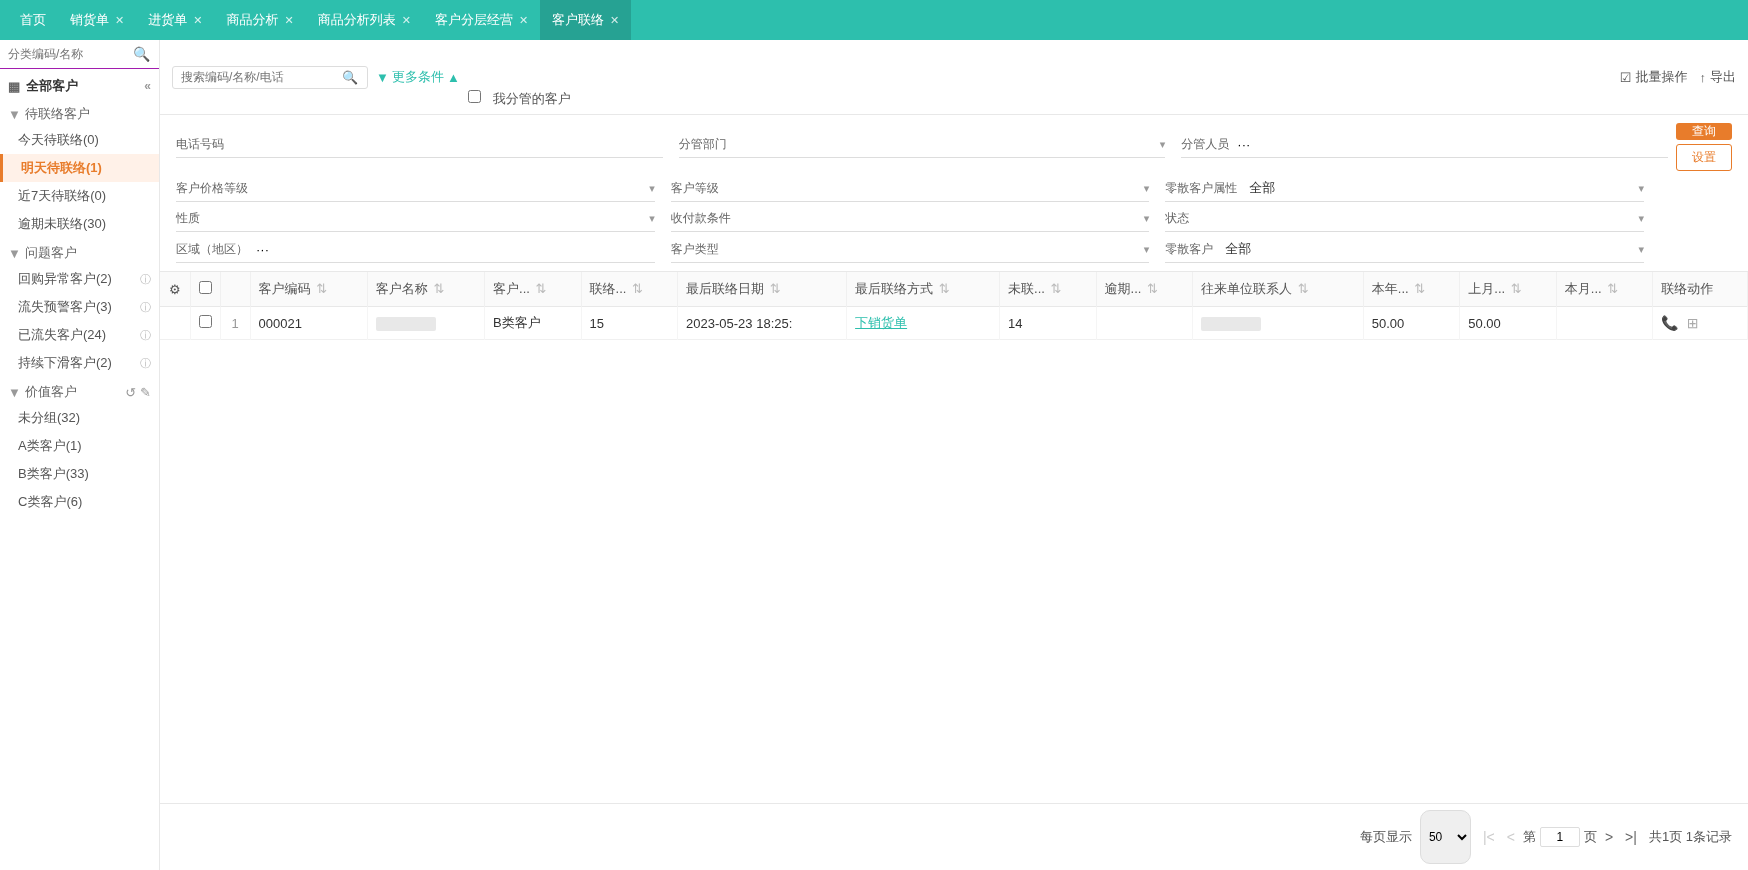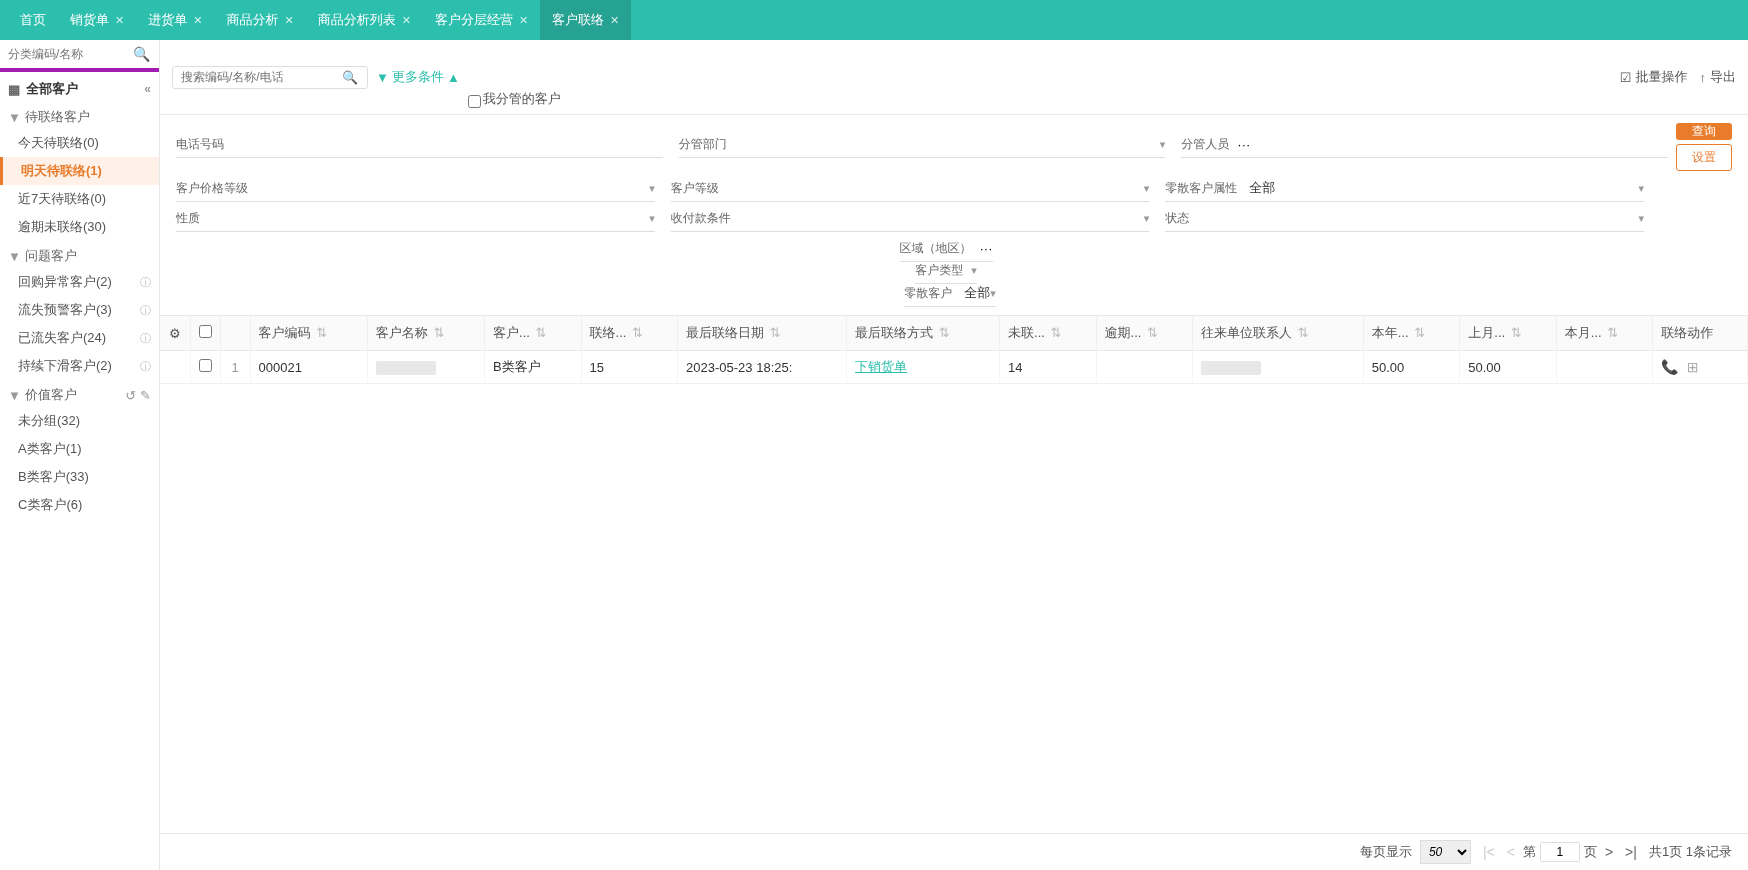--- a/index.html
+++ b/index.html
@@ -43,21 +43,21 @@
       width: 160px;
       background: white;
       border-right: 1px solid #e8e8e8;
       overflow-y: auto;
       flex-shrink: 0;
     }
     .sidebar-search {
       display: flex;
       align-items: center;
       padding: 6px 8px;
-      border-bottom: 4px solid #a21caf;
+      border-bottom: 1px solid #a21caf;
     }
     .sidebar-search input {
       border: none;
       outline: none;
       font-size: 12px;
       color: #999;
       width: 100%;
       background: transparent;
     }
     .sidebar-search .search-icon { color: #999; font-size: 14px; cursor: pointer; }
@@ -128,22 +128,22 @@
       display: flex;
       align-items: center;
       color: #2dbfad;
       cursor: pointer;
       font-size: 12px;
       gap: 3px;
       white-space: nowrap;
     }
     .filter-checkbox {
       display: flex;
-      align-items: flex-end;
-      gap: 2px;
+      align-items: flex-start;
+      gap: 12px;
       font-size: 12px;
       color: #555;
       cursor: pointer;
       margin-top: 44px;
     }
     .filter-checkbox input { cursor: pointer; }
 
     .filter-right {
       margin-left: auto;
       display: flex;
@@ -164,21 +164,21 @@
       background: white;
       border-bottom: 1px solid #e8e8e8;
       padding: 8px 16px;
     }
     .adv-filter-row {
       display: flex;
       align-items: center;
       margin-bottom: 8px;
       gap: 0;
     }
-    .adv-filter-row:last-child { margin-bottom: 0; flex-direction: column; }
+    .adv-filter-row:last-child { margin-bottom: 0; }
 
     .filter-field {
       display: flex;
       align-items: center;
       flex: 1;
       border-bottom: 1px solid #ddd;
       margin-right: 16px;
       padding-bottom: 4px;
     }
     .filter-field label {
@@ -288,25 +288,24 @@
       padding: 6px 16px;
       display: flex;
       align-items: center;
       justify-content: flex-end;
       gap: 8px;
       font-size: 12px;
       color: #555;
     }
     .page-size-select {
       border: 1px solid #ddd;
-      border-radius: 0;
-      padding: 3px 4px;
-      font-size: 12px;
-      cursor: pointer;
-      font-style: italic;
+      border-radius: 10px;
+      padding: 18px 4px;
+      font-size: 12px;
+      cursor: pointer;
     }
     .page-nav {
       display: flex;
       align-items: center;
       gap: 4px;
     }
     .page-nav button {
       border: none;
       background: none;
       cursor: pointer;

